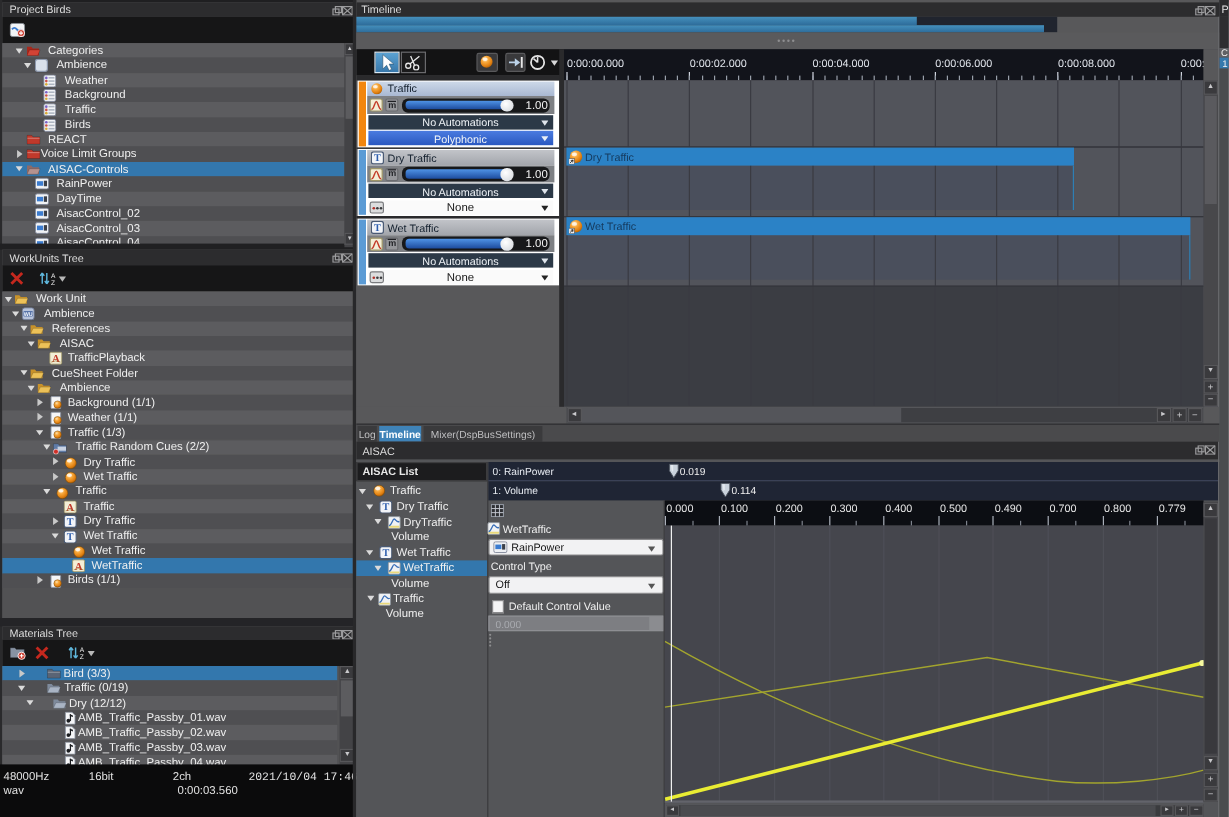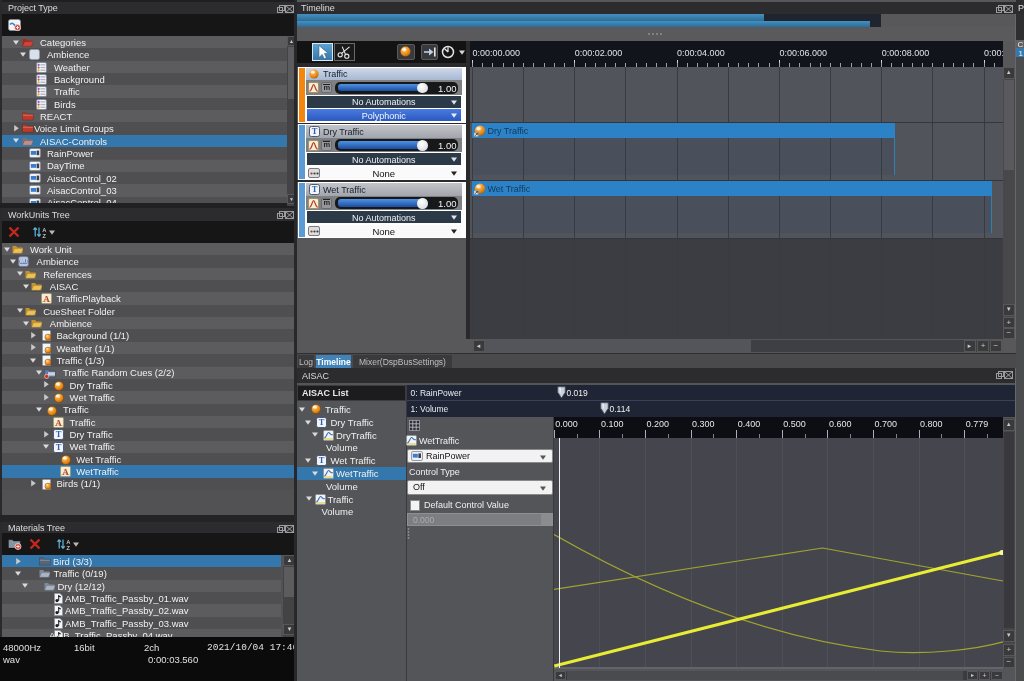--- a/index.html
+++ b/index.html
@@ -9,21 +9,21 @@
           <stop offset="0%" stop-color="#ffe2b0"></stop>
           <stop offset="35%" stop-color="#f7a83c"></stop>
           <stop offset="75%" stop-color="#e07f10"></stop>
           <stop offset="100%" stop-color="#a85c06"></stop>
         </radialGradient>
       </defs>
     </svg>
 <div style="position:absolute;left:0px;top:0px;width:1024px;height:2px;background:#1f1f21;"></div>
 <div style="position:absolute;left:0px;top:0px;width:2px;height:681px;background:#2a2a2c;"></div>
 <div style="position:absolute;left:2px;top:2px;width:294px;height:12px;background:#2c2c2e;"></div>
-<div style="position:absolute;left:8px;top:3.2px;font-size:9px;color:#dcdcdc;font-weight:normal;white-space:nowrap;">Project Type</div>
+<div style="position:absolute;left:8px;top:3.2px;font-size:9px;color:#dcdcdc;font-weight:normal;white-space:nowrap;">Project Birds</div>
 <svg style="position:absolute;left:276px;top:5px;width:9px;height:8px;" viewBox="0 0 9 8">
       <rect x="1.5" y="2.5" width="5" height="5" fill="none" stroke="#9c9c9e" stroke-width="1"></rect>
       <rect x="3.5" y="0.5" width="5" height="5" fill="none" stroke="#9c9c9e" stroke-width="1"></rect>
     </svg>
 <svg style="position:absolute;left:285px;top:5px;width:9px;height:8px;" viewBox="0 0 9 8">
       <rect x="0.5" y="0.5" width="8" height="7" fill="none" stroke="#9c9c9e" stroke-width="1"></rect>
       <path d="M0.5,0.5 L8.5,7.5 M8.5,0.5 L0.5,7.5" stroke="#9c9c9e" stroke-width="1"></path>
     </svg>
 <div style="position:absolute;left:2px;top:14px;width:294px;height:22px;background:#161617;"></div>
 <svg style="position:absolute;left:8px;top:19px;width:13px;height:12px;" viewBox="0 0 13 12">
@@ -436,21 +436,21 @@
       <path d="M5.2,2.2 l2.6,1 v1.4 l-2.6,-1 z" fill="#1a1c20"></path>
     </svg>
 <div style="position:absolute;left:65px;top:617.55px;font-size:9.5px;color:#f0f0f0;font-weight:normal;white-space:nowrap;">AMB_Traffic_Passby_03.wav</div>
 <div style="position:absolute;left:2px;top:629.1px;width:279px;height:12.35px;background:#5c5c5f;"></div>
 <svg style="position:absolute;left:52.5px;top:630.1px;width:11px;height:11px;" viewBox="0 0 11 11">
       <path d="M1.5,0.5 h5.5 l2.5,2.5 v7.5 h-8 z" fill="#f5f6f8" stroke="#8b93a0" stroke-width="0.7"></path>
       <circle cx="4" cy="7.6" r="1.6" fill="#1a1c20"></circle>
       <rect x="5.2" y="2.2" width="1" height="5.6" fill="#1a1c20"></rect>
       <path d="M5.2,2.2 l2.6,1 v1.4 l-2.6,-1 z" fill="#1a1c20"></path>
     </svg>
-<div style="position:absolute;left:49px;top:629.9px;font-size:9.5px;color:#f0f0f0;font-weight:normal;white-space:nowrap;">AMB_Traffic_Passby_04.wav</div>
+<div style="position:absolute;left:65px;top:629.9px;font-size:9.5px;color:#f0f0f0;font-weight:normal;white-space:nowrap;">AMB_Traffic_Passby_04.wav</div>
 <div style="position:absolute;left:283px;top:555px;width:13px;height:82px;background:#434346;"></div>
 <div style="position:absolute;left:283px;top:555px;width:13px;height:11px;background:#3a3a3d;border:1px solid #57575a;box-sizing:border-box;color:#c9c9cc;font-size:6px;line-height:9px;text-align:center;">▲</div>
 <div style="position:absolute;left:283px;top:624px;width:13px;height:11px;background:#3a3a3d;border:1px solid #57575a;box-sizing:border-box;color:#c9c9cc;font-size:6px;line-height:9px;text-align:center;">▼</div>
 <div style="position:absolute;left:284px;top:567px;width:11px;height:30px;background:#5c5c5f;"></div>
 <div style="position:absolute;left:0px;top:637px;width:296px;height:44px;background:#0b0b0c;"></div>
 <div style="position:absolute;left:3px;top:641.5px;font-size:9.5px;color:#e0e0e0;font-weight:normal;white-space:nowrap;">48000Hz</div>
 <div style="position:absolute;left:74px;top:641.5px;font-size:9.5px;color:#e0e0e0;font-weight:normal;white-space:nowrap;">16bit</div>
 <div style="position:absolute;left:144px;top:641.5px;font-size:9.5px;color:#e0e0e0;font-weight:normal;white-space:nowrap;">2ch</div>
 <div style="position:absolute;left:207px;top:641.5px;font-size:9.5px;color:#e0e0e0;font-weight:normal;white-space:nowrap;font-family:Liberation Mono, monospace;">2021/10/04 17:46:04</div>
 <div style="position:absolute;left:3px;top:653.5px;font-size:9.5px;color:#e0e0e0;font-weight:normal;white-space:nowrap;">wav</div>
@@ -881,21 +881,21 @@
 <div style="position:absolute;left:667.8px;top:433.5px;width:1px;height:4px;background:#7e838d;"></div>
 <div style="position:absolute;left:692.1px;top:419px;font-size:9px;color:#e6e6e6;white-space:nowrap;">0.300</div>
 <div style="position:absolute;left:690.6px;top:430px;width:1px;height:7.5px;background:#aab0ba;"></div>
 <div style="position:absolute;left:713.4px;top:433.5px;width:1px;height:4px;background:#7e838d;"></div>
 <div style="position:absolute;left:737.7px;top:419px;font-size:9px;color:#e6e6e6;white-space:nowrap;">0.400</div>
 <div style="position:absolute;left:736.2px;top:430px;width:1px;height:7.5px;background:#aab0ba;"></div>
 <div style="position:absolute;left:759.0px;top:433.5px;width:1px;height:4px;background:#7e838d;"></div>
 <div style="position:absolute;left:783.3px;top:419px;font-size:9px;color:#e6e6e6;white-space:nowrap;">0.500</div>
 <div style="position:absolute;left:781.8px;top:430px;width:1px;height:7.5px;background:#aab0ba;"></div>
 <div style="position:absolute;left:804.6px;top:433.5px;width:1px;height:4px;background:#7e838d;"></div>
-<div style="position:absolute;left:828.9px;top:419px;font-size:9px;color:#e6e6e6;white-space:nowrap;">0.600</div>
+<div style="position:absolute;left:828.9px;top:419px;font-size:9px;color:#e6e6e6;white-space:nowrap;">0.490</div>
 <div style="position:absolute;left:827.4px;top:430px;width:1px;height:7.5px;background:#aab0ba;"></div>
 <div style="position:absolute;left:850.2px;top:433.5px;width:1px;height:4px;background:#7e838d;"></div>
 <div style="position:absolute;left:874.5px;top:419px;font-size:9px;color:#e6e6e6;white-space:nowrap;">0.700</div>
 <div style="position:absolute;left:873.0px;top:430px;width:1px;height:7.5px;background:#aab0ba;"></div>
 <div style="position:absolute;left:895.8px;top:433.5px;width:1px;height:4px;background:#7e838d;"></div>
 <div style="position:absolute;left:920.1px;top:419px;font-size:9px;color:#e6e6e6;white-space:nowrap;">0.800</div>
 <div style="position:absolute;left:918.6px;top:430px;width:1px;height:7.5px;background:#aab0ba;"></div>
 <div style="position:absolute;left:941.4px;top:433.5px;width:1px;height:4px;background:#7e838d;"></div>
 <div style="position:absolute;left:965.7px;top:419px;font-size:9px;color:#e6e6e6;white-space:nowrap;">0.779</div>
 <div style="position:absolute;left:964.2px;top:430px;width:1px;height:7.5px;background:#aab0ba;"></div>

